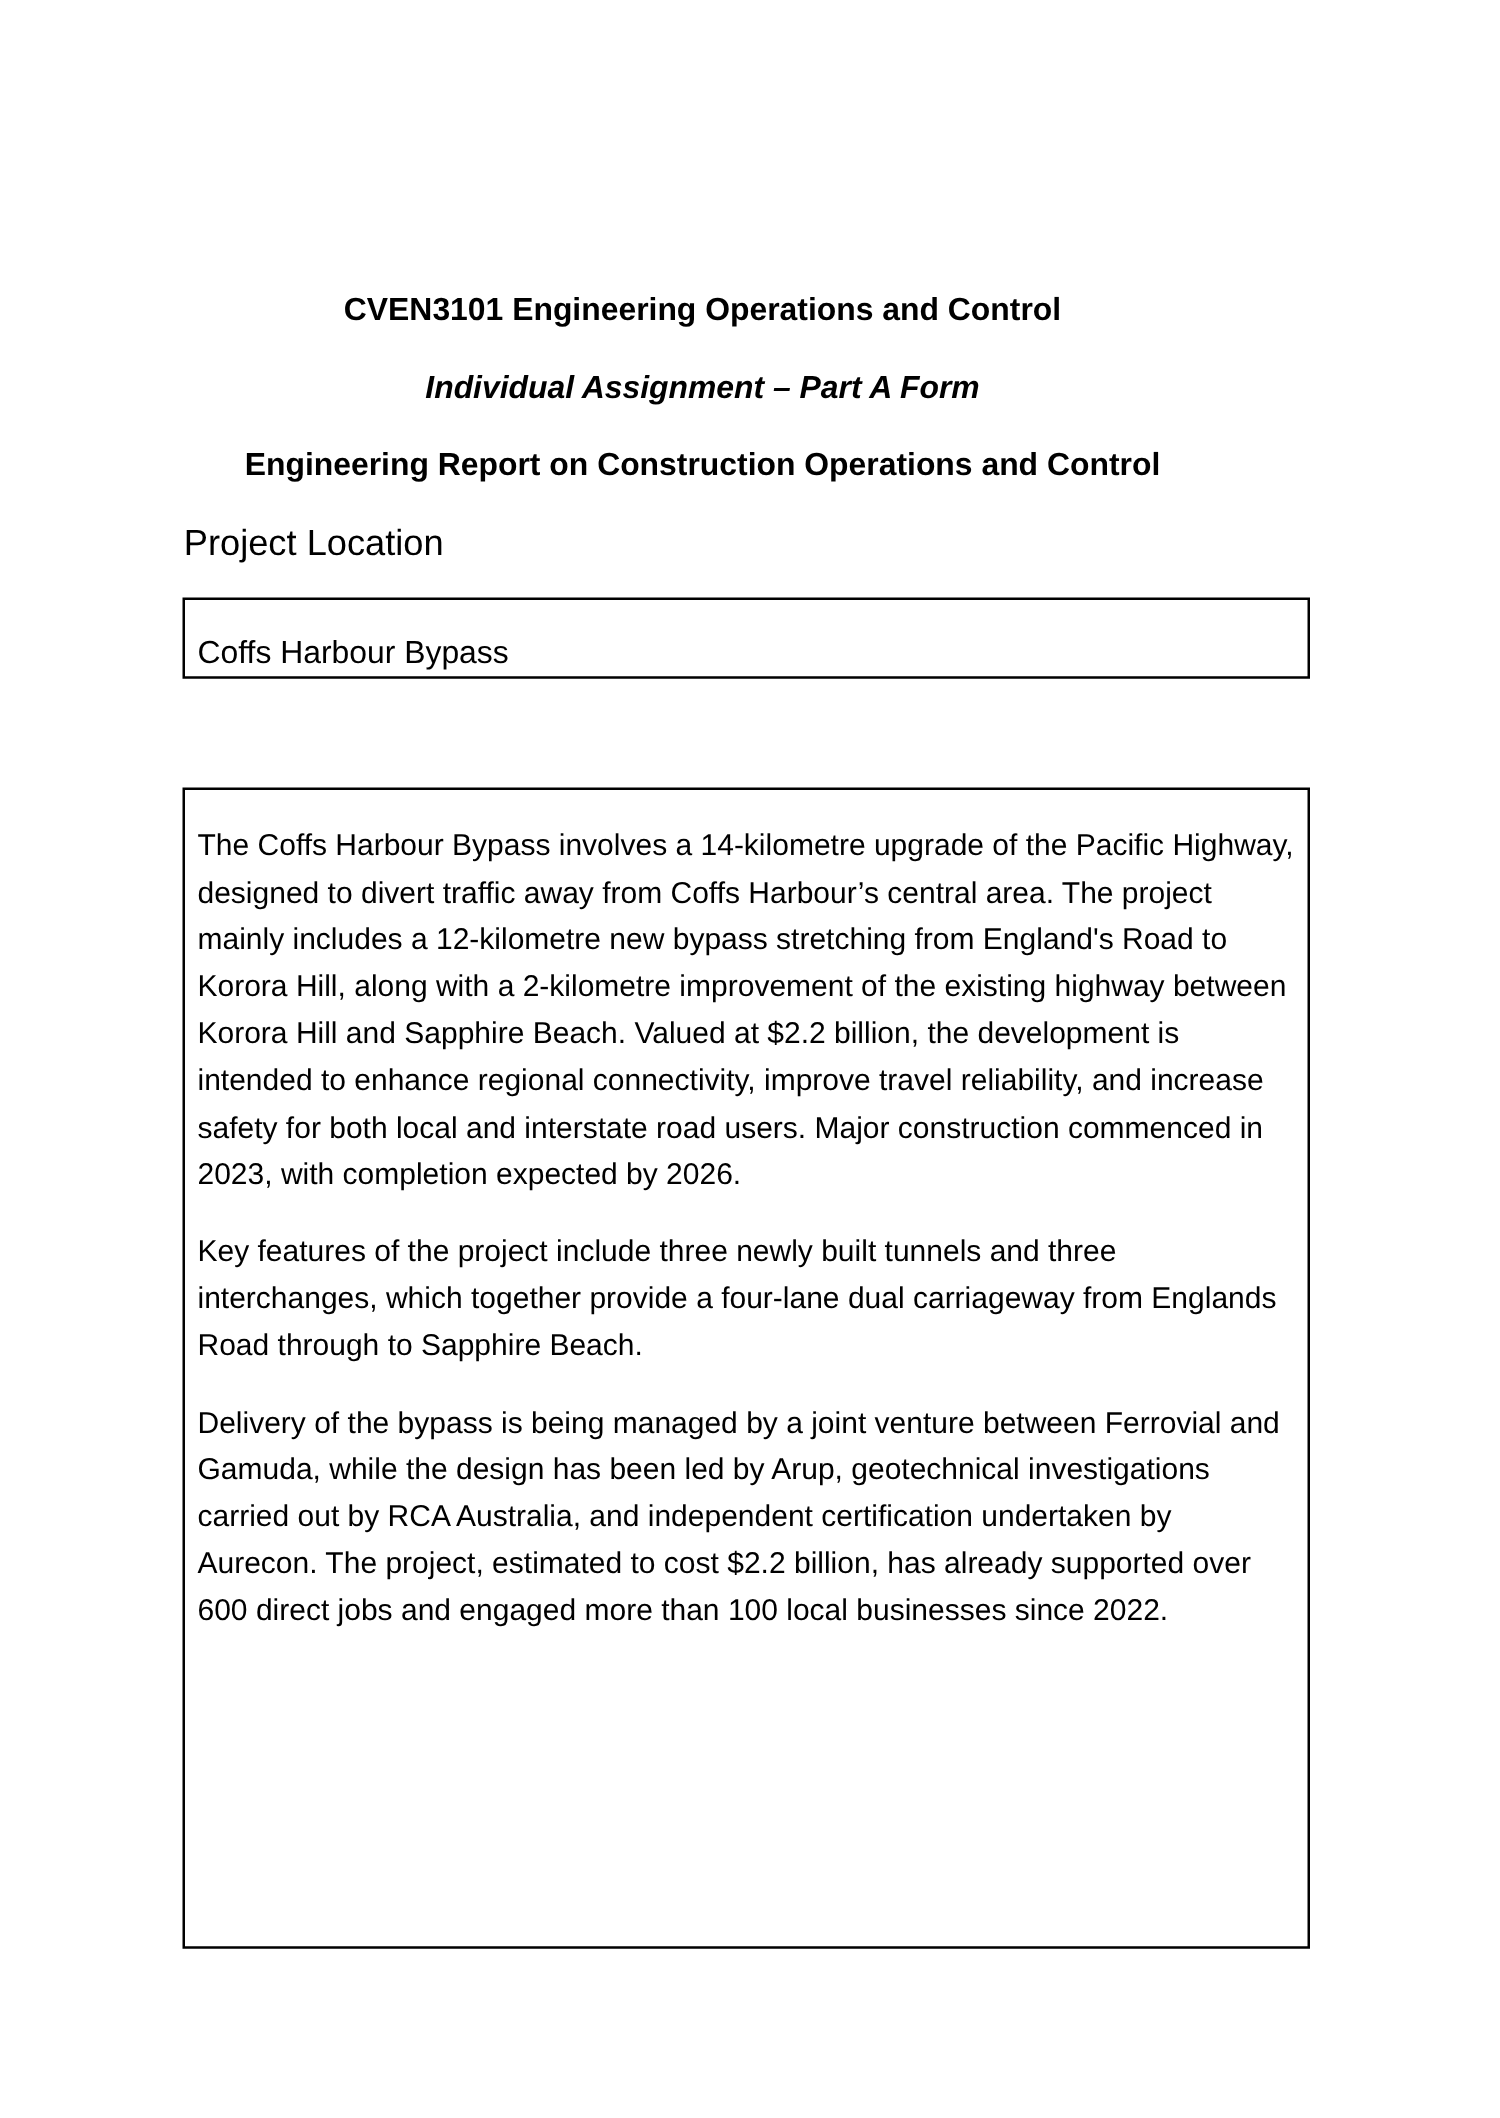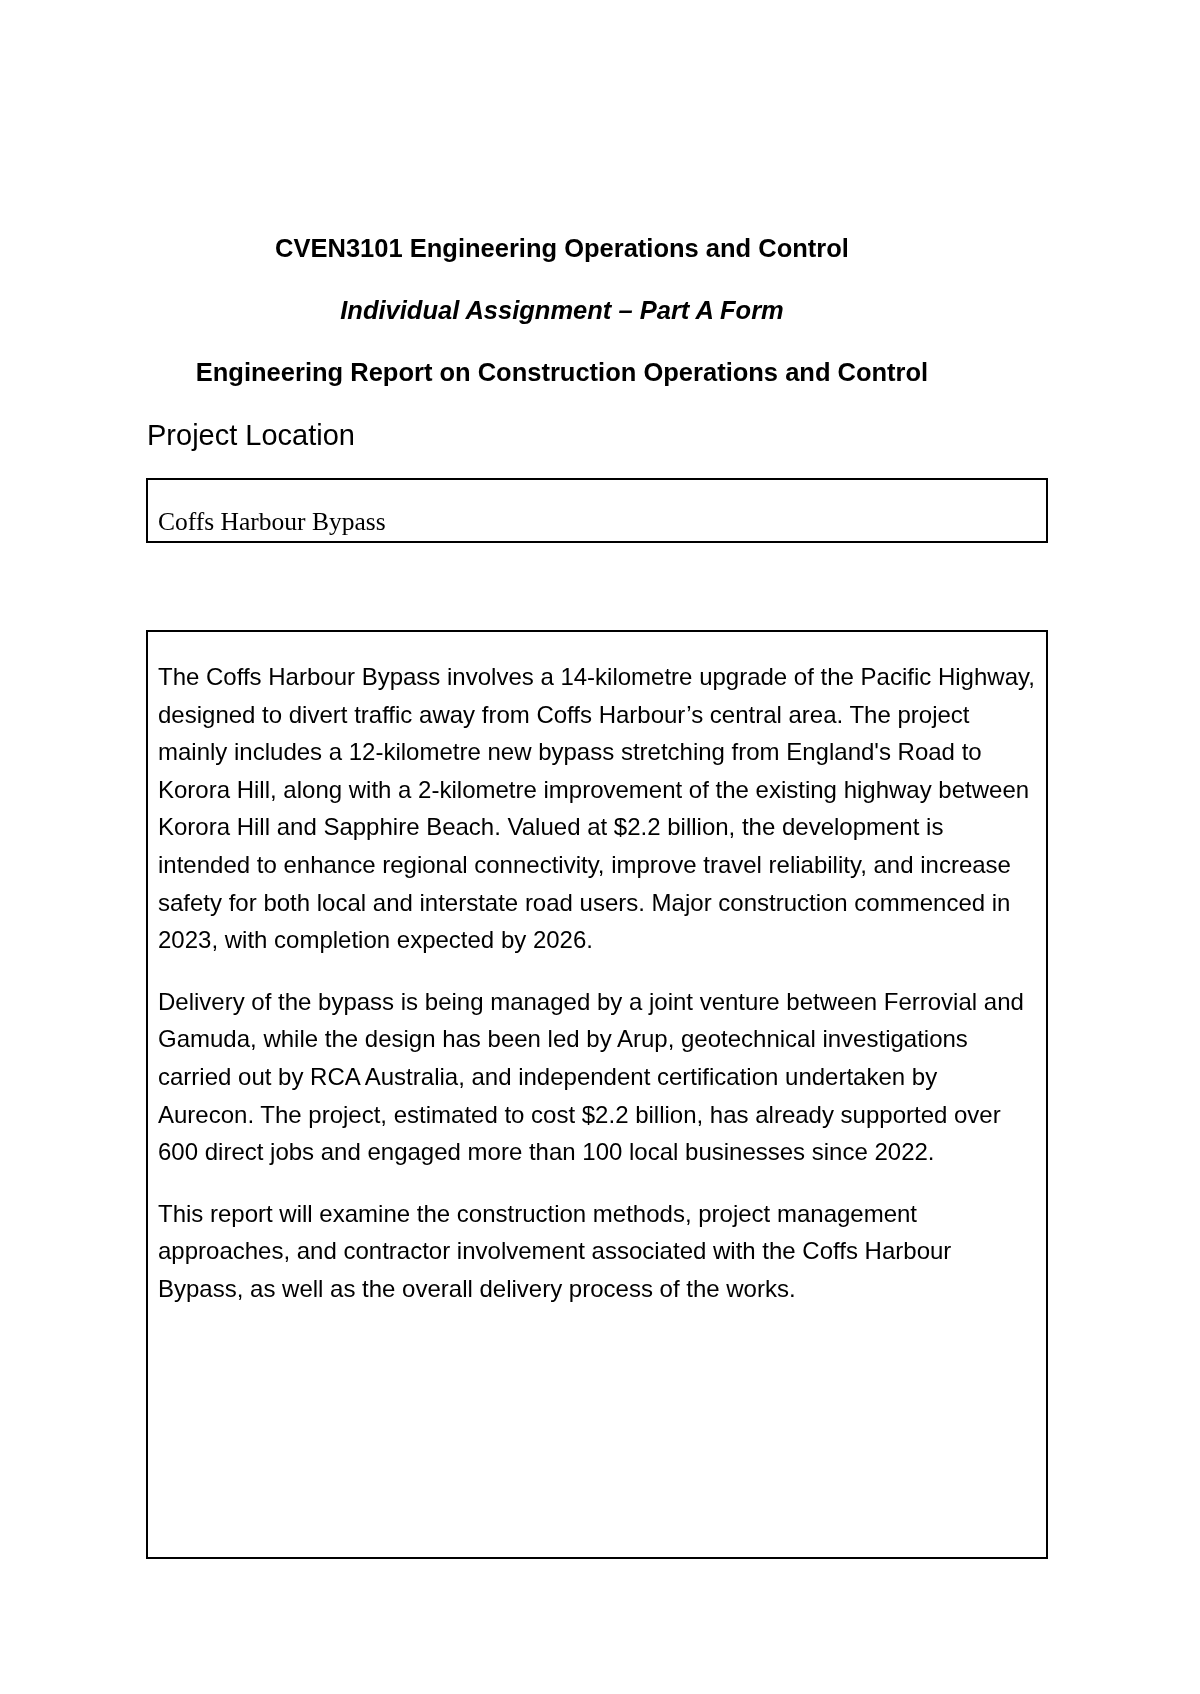--- a/index.html
+++ b/index.html
@@ -6,21 +6,21 @@
   body { width:1200px; height:1694px; position:relative; overflow:hidden;
          font-family:"Liberation Sans", sans-serif; color:#000; }
   .title { position:absolute; left:0; width:1124px; text-align:center;
            font-weight:bold; font-size:25.5px; line-height:30px; }
   .t1 { top:233px; }
   .t2 { top:295px;font-style:italic; }
   .t3 { top:357px; }
   .label { position:absolute; left:147px; top:420px; font-size:29px; line-height:30px; }
   .box1 { position:absolute; left:146px; top:478px; width:898px; height:61px;
           border:2px solid #000; box-sizing:content-box; }
-  .box1 .val { position:absolute; left:10px; top:27px; font-size:25.5px; line-height:30px;font-family:Liberation Serif, serif; }
+  .box1 .val { position:absolute; left:10px; top:27px; font-size:25.5px; line-height:30px; }
   .box2 { position:absolute; left:146px; top:630px; width:898px; height:925px;
           border:2px solid #000; }
   .box2 .content { position:absolute; left:10px; top:26px; width:880px;
                    font-size:24px; line-height:37.6px; }
   .box2 p { margin:0 0 24px 0; }
 </style>
 </head>
 <body>
 
 <div class="title t1">CVEN3101 Engineering Operations and Control</div>
@@ -29,16 +29,16 @@
 
 <div class="label">Project Location</div>
 
 <div class="box1">
   <div class="val">Coffs Harbour Bypass</div>
 </div>
 
 <div class="box2">
   <div class="content">
     <p>The Coffs Harbour Bypass involves a 14-kilometre upgrade of the Pacific Highway, designed to divert traffic away from Coffs Harbour’s central area. The project mainly includes a 12-kilometre new bypass stretching from England's Road to Korora Hill, along with a 2-kilometre improvement of the existing highway between Korora Hill and Sapphire Beach. Valued at $2.2 billion, the development is intended to enhance regional connectivity, improve travel reliability, and increase safety for both local and interstate road users. Major construction commenced in 2023, with completion expected by 2026.</p>
+    <p>Key features of the project include three newly built tunnels and three interchanges, which together provide a four-lane dual carriageway from Englands Road through to Sapphire Beach.</p>
     <p>Delivery of the bypass is being managed by a joint venture between Ferrovial and Gamuda, while the design has been led by Arup, geotechnical investigations carried out by RCA Australia, and independent certification undertaken by Aurecon. The project, estimated to cost $2.2 billion, has already supported over 600 direct jobs and engaged more than 100 local businesses since 2022.</p>
-    <p>This report will examine the construction methods, project management approaches, and contractor involvement associated with the Coffs Harbour Bypass, as well as the overall delivery process of the works.</p>
   </div>
 </div>
 
 </body></html>

